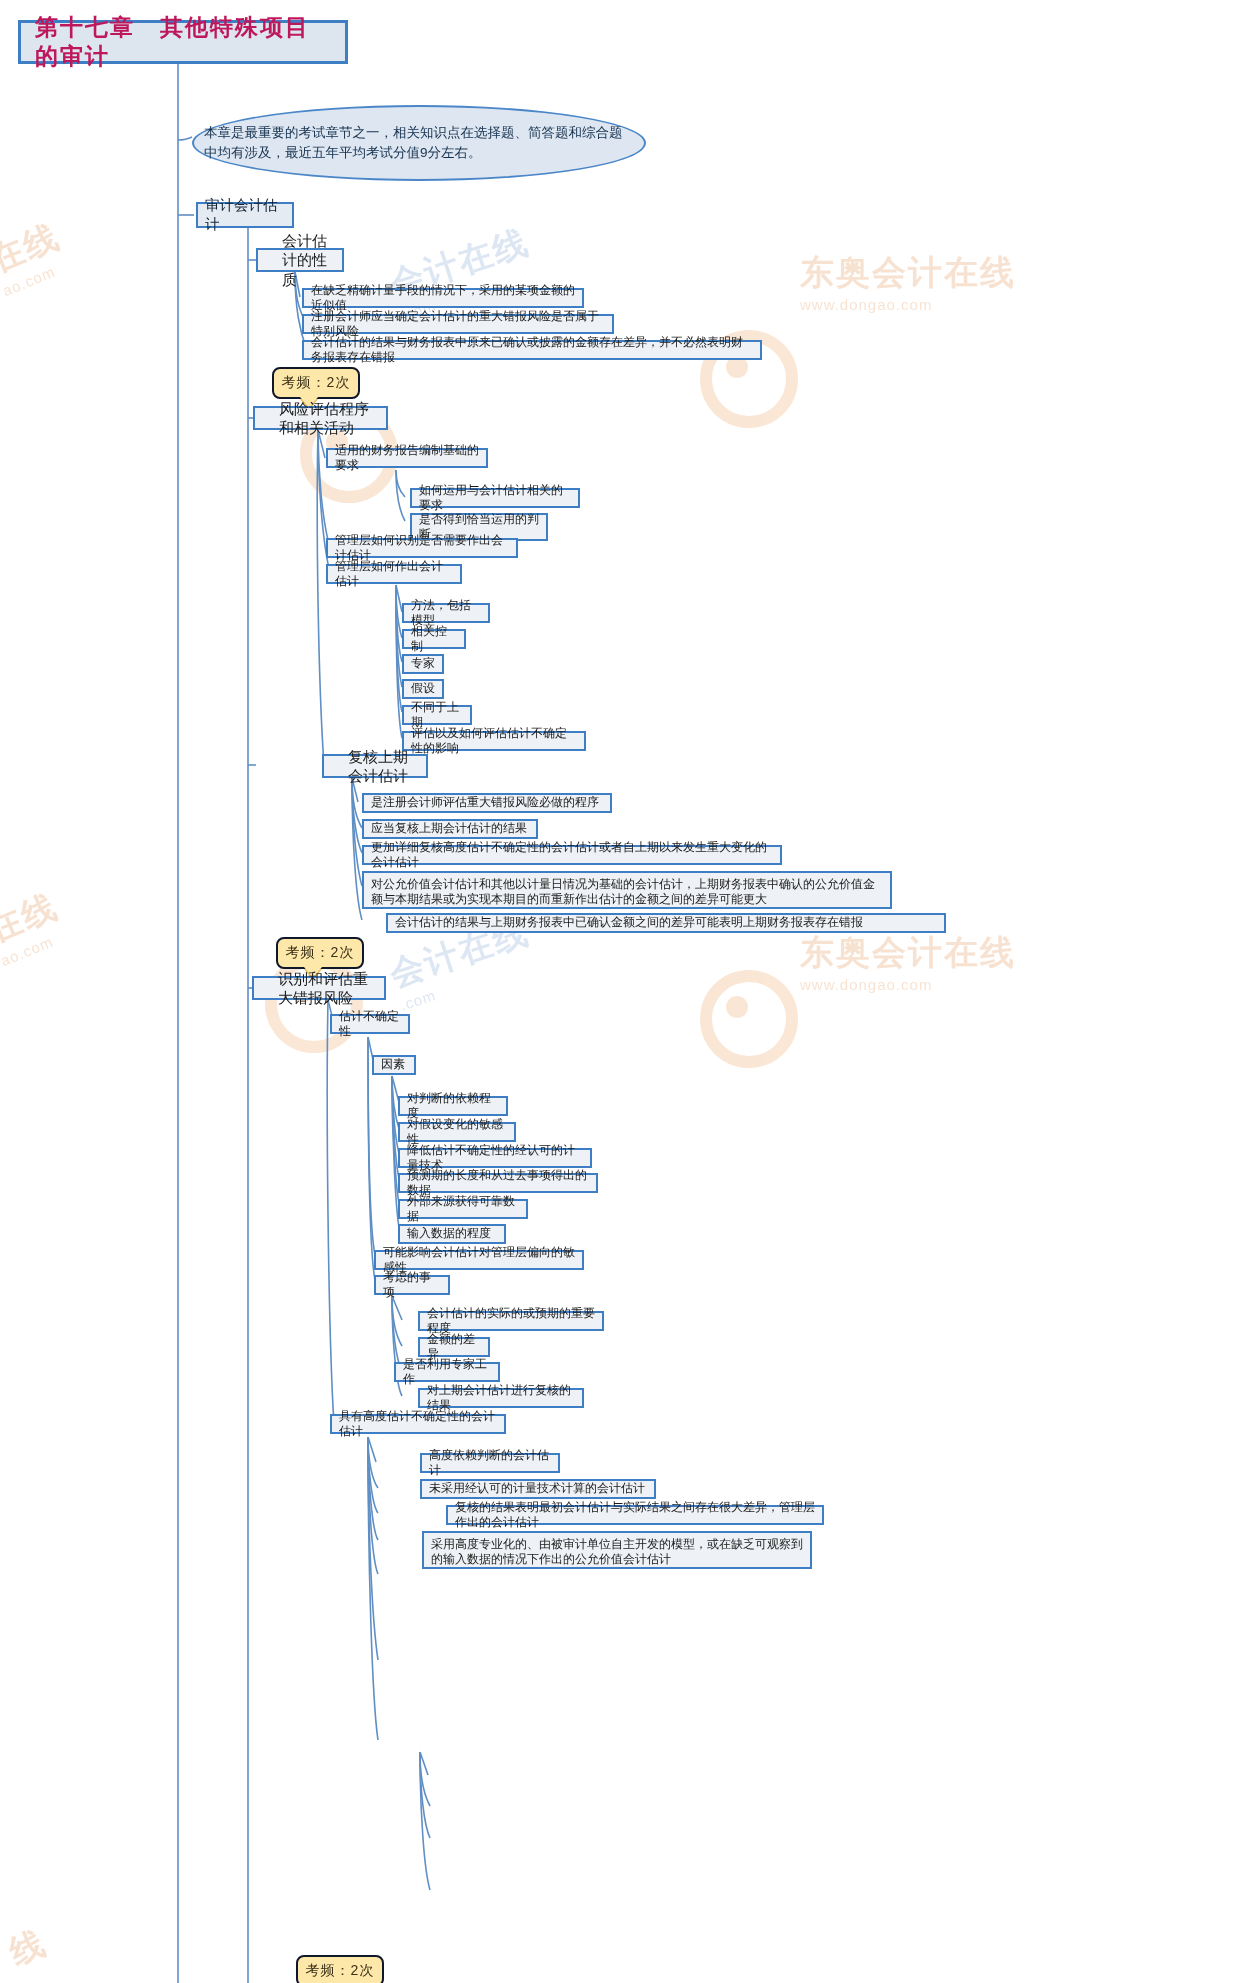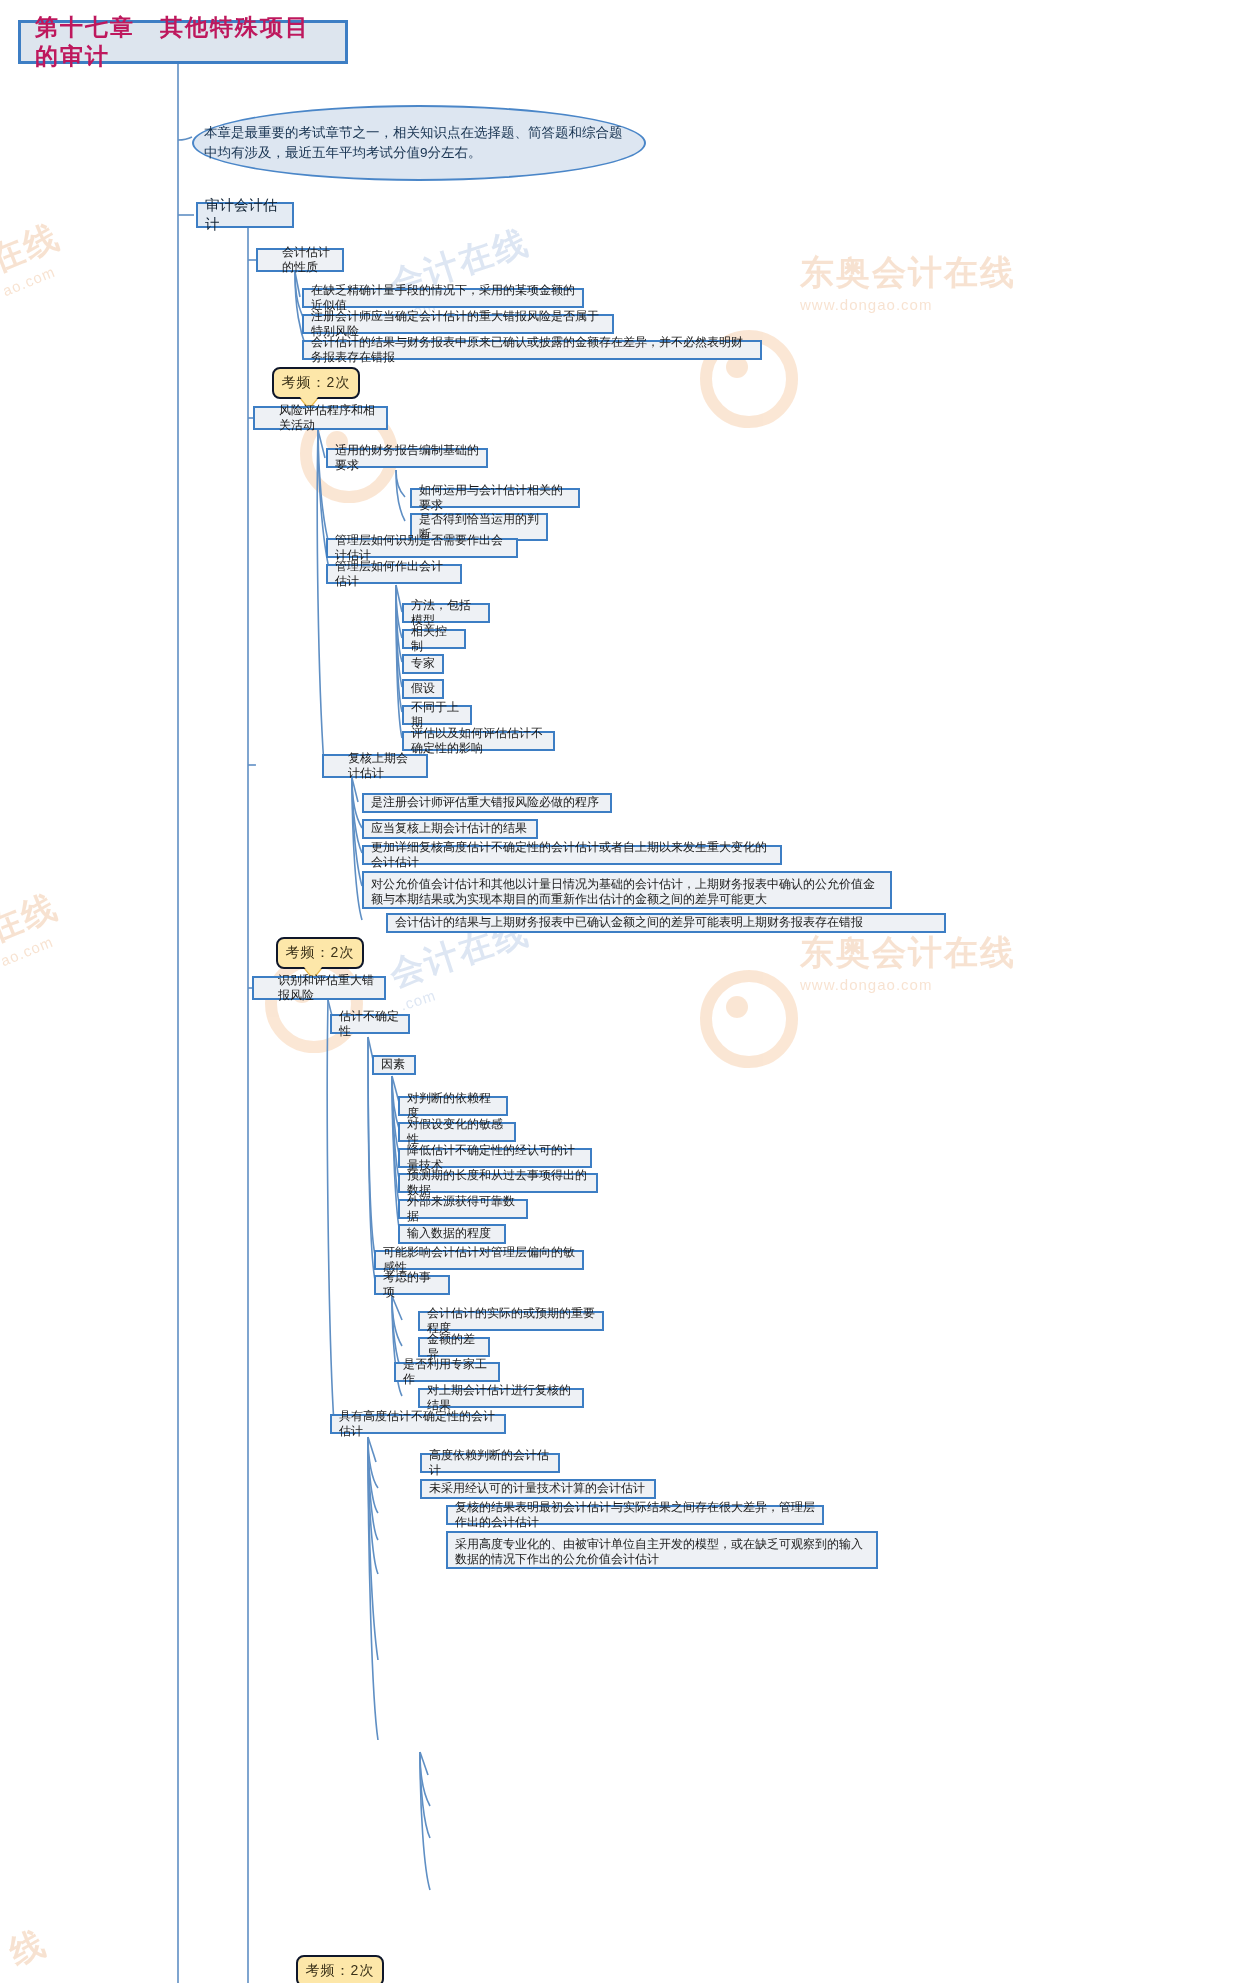--- a/index.html
+++ b/index.html
@@ -24,21 +24,21 @@
   #wires{position:absolute;left:0;top:0;width:1253px;height:1983px;pointer-events:none;}
 
   
   .node{position:absolute;background:#eef1f5;border:2px solid #3d7ec4;
         box-sizing:border-box;display:flex;align-items:center;
         padding:2px 7px;line-height:1.28;}
   .node span{display:block;}
   .root{background:#dde5ee;border:3px solid #3d7ec4;font-size:23px;font-weight:bold;
         letter-spacing:2px;color:#be185d;padding:6px 14px;}
   .lvl1{font-size:14.5px;color:#123;background:#e4ebf3;}
-  .lvl2{font-size:12px;padding-left:24px;}
+  .lvl2{font-size:15px;padding-left:24px;}
   .leaf{font-size:12px;background:#eef1f5;}
   .leaf.two{align-items:flex-start;padding-top:4px;}
 
   
   .bubble{position:absolute;border:2px solid #4a86c8;background:#dde6f1;
      border-radius:50%;display:flex;align-items:center;justify-content:center;}
   .bubble .txt{font-size:13.5px;line-height:1.5;color:#15314f;width:430px;}
 
   
   .badge{position:absolute;background:#fde7a9;border:2px solid #0f172a;
@@ -207,21 +207,21 @@
 </div>
 <div class="node leaf" style="left:402px;top:654px;width:42px;height:20px;">
   <span>专家</span>
 </div>
 <div class="node leaf" style="left:402px;top:679px;width:42px;height:20px;">
   <span>假设</span>
 </div>
 <div class="node leaf" style="left:402px;top:705px;width:70px;height:20px;">
   <span>不同于上期</span>
 </div>
-<div class="node leaf" style="left:402px;top:731px;width:153px;height:20px;">
+<div class="node leaf" style="left:402px;top:731px;width:184px;height:20px;">
   <span>评估以及如何评估估计不确定性的影响</span>
 </div>
 
 <div class="node lvl2" style="left:322px;top:754px;width:106px;height:24px;">
   <span>复核上期会计估计</span>
 </div>
 <div class="node leaf" style="left:362px;top:793px;width:250px;height:20px;">
   <span>是注册会计师评估重大错报风险必做的程序</span>
 </div>
 <div class="node leaf" style="left:362px;top:819px;width:176px;height:20px;">
@@ -292,19 +292,19 @@
 </div>
 <div class="node leaf" style="left:420px;top:1453px;width:140px;height:20px;">
   <span>高度依赖判断的会计估计</span>
 </div>
 <div class="node leaf" style="left:420px;top:1479px;width:236px;height:20px;">
   <span>未采用经认可的计量技术计算的会计估计</span>
 </div>
 <div class="node leaf" style="left:446px;top:1505px;width:378px;height:20px;">
   <span>复核的结果表明最初会计估计与实际结果之间存在很大差异，管理层作出的会计估计</span>
 </div>
-<div class="node leaf two" style="left:446px;top:1531px;width:432px;height:38px;">
+<div class="node leaf two" style="left:422px;top:1531px;width:390px;height:38px;">
   <span>采用高度专业化的、由被审计单位自主开发的模型，或在缺乏可观察到的输入数据的情况下作出的公允价值会计估计</span>
 </div>
 
 <div class="badge" style="left:296px;top:1955px;width:84px;height:28px;">
   <span>考频：2次</span>
 </div>
 
 </body></html>

